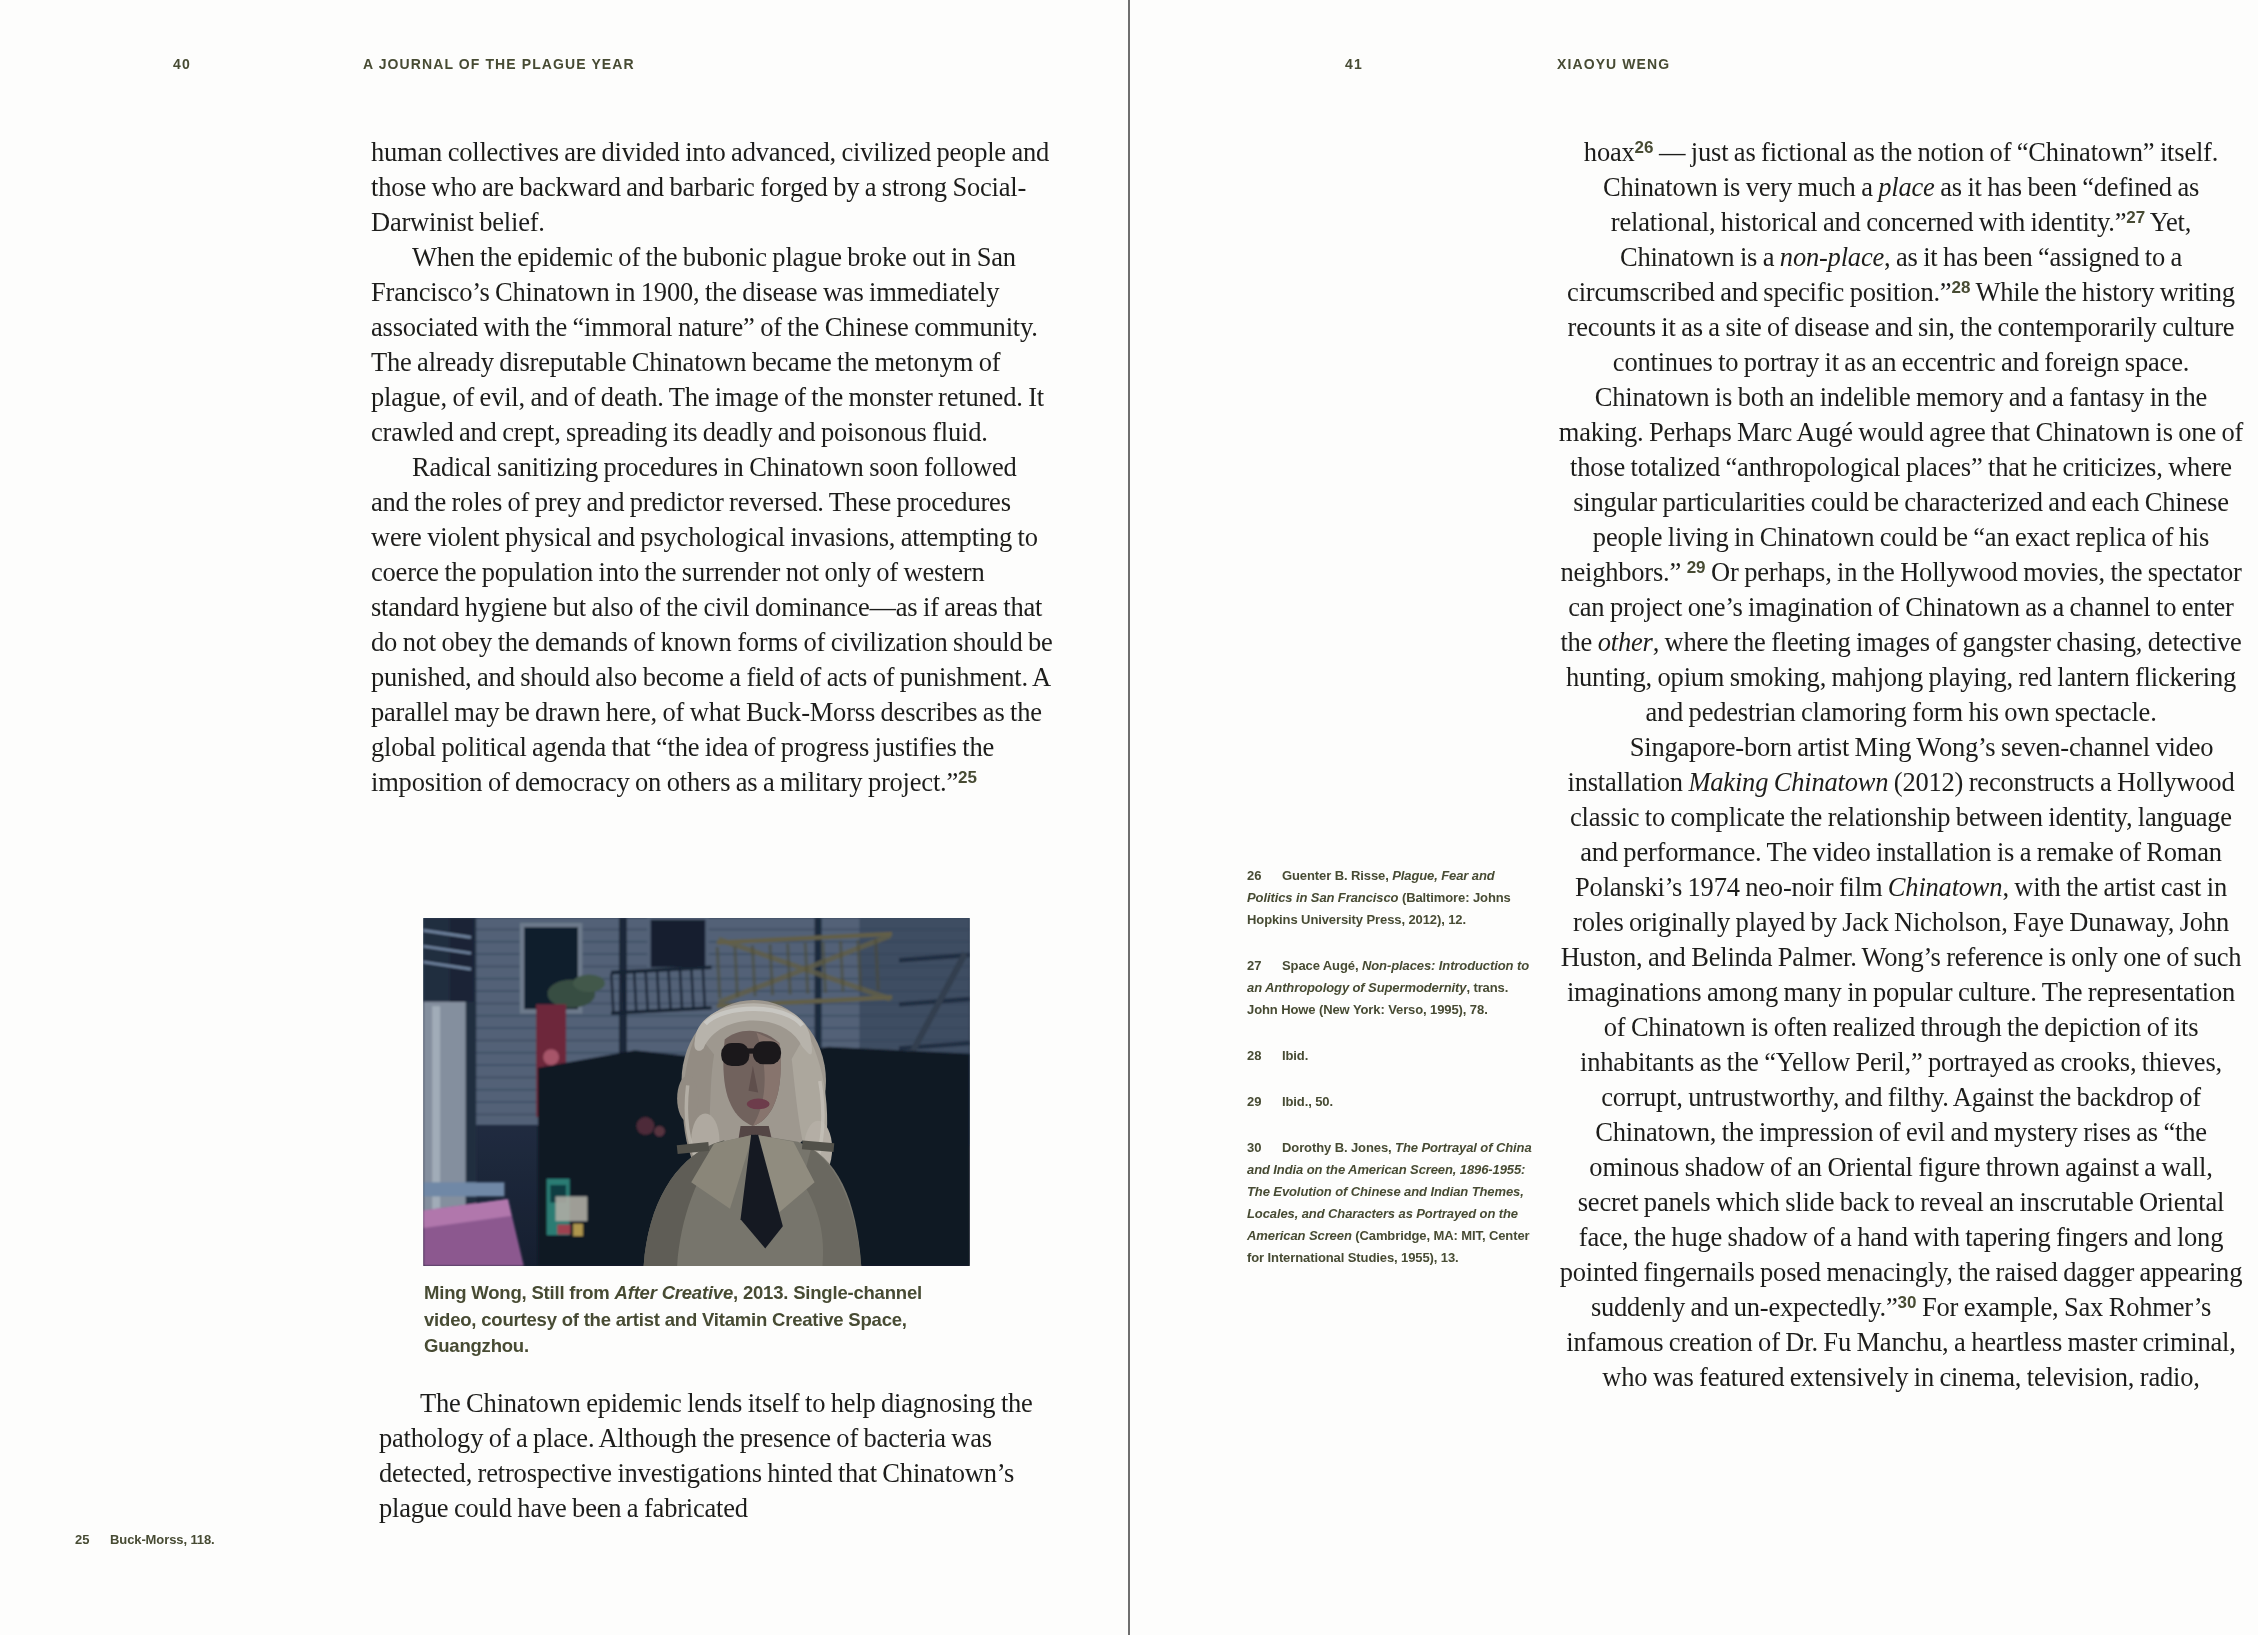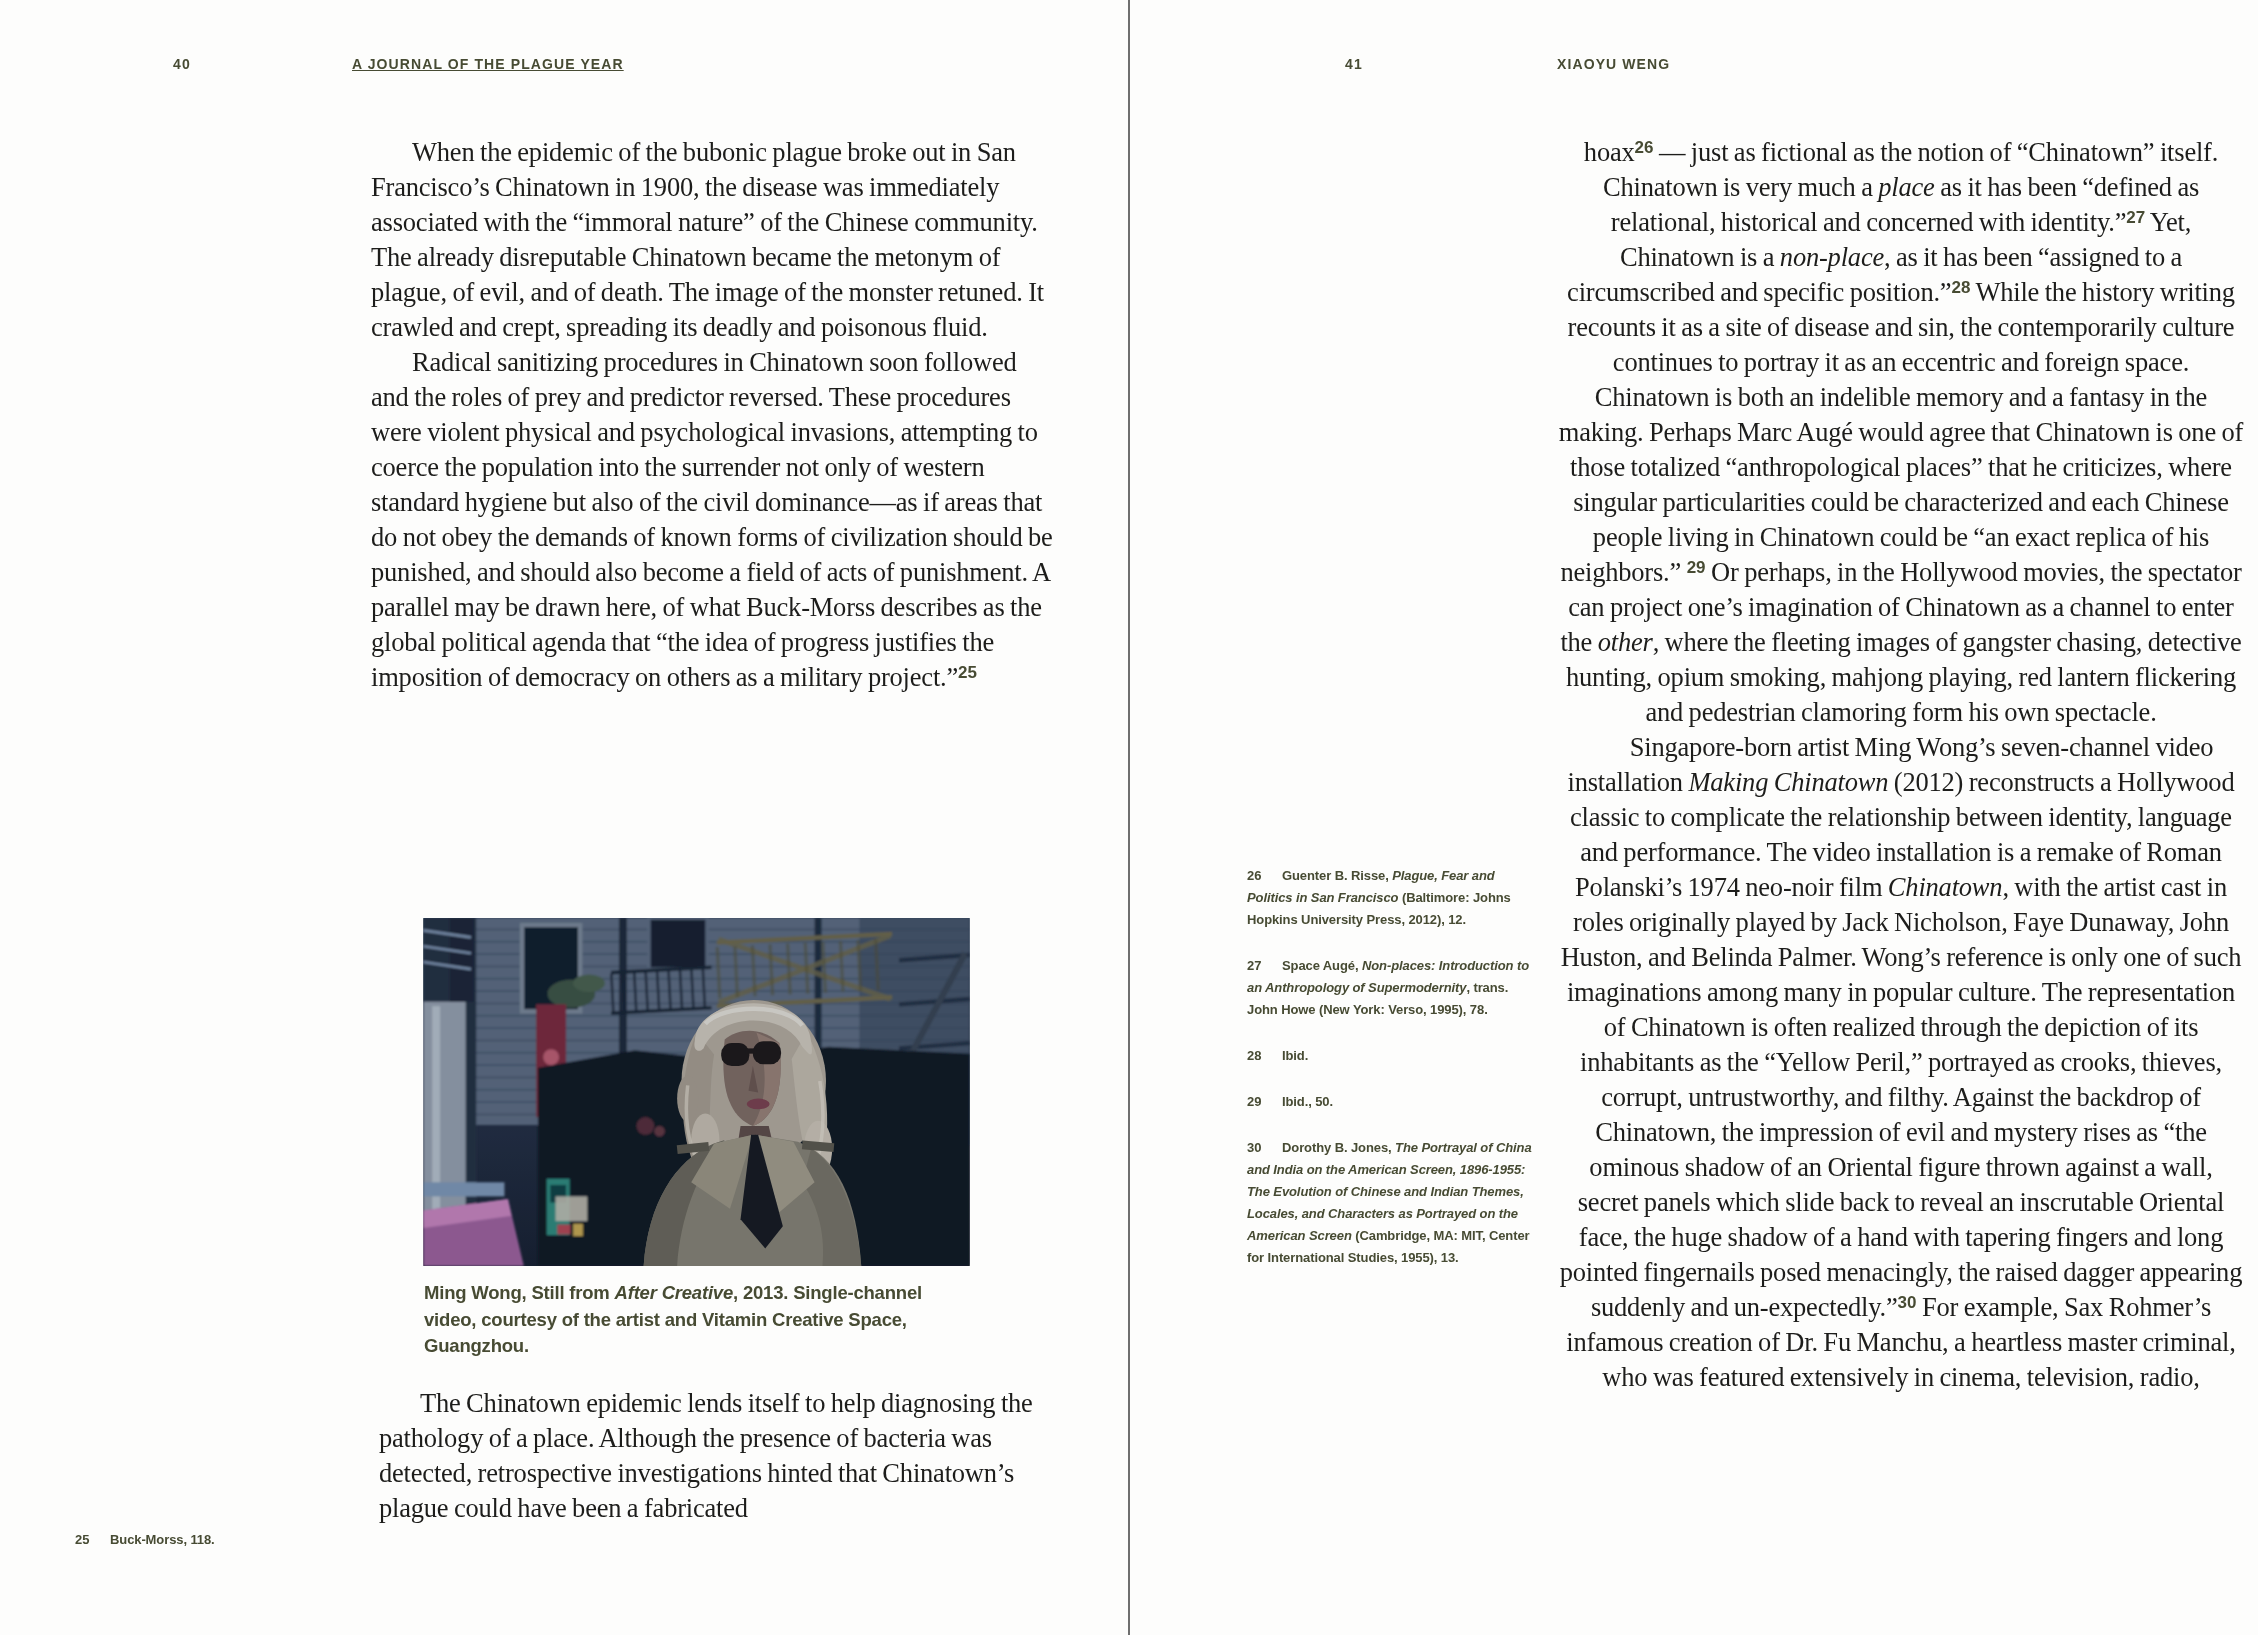--- a/index.html
+++ b/index.html
@@ -49,35 +49,36 @@
     font-size:13px;line-height:22px;color:var(--accent-olive);
     letter-spacing:-0.1px;
   }
   .fn-num{display:inline-block;min-width:35px;}
   .footnotes-col{position:absolute;left:1247px;top:865px;width:287px;}
   .footnotes-col .footnote{margin-bottom:24px;}
   .fn-left{position:absolute;left:75px;top:1483px;width:291px;margin-top:46px;}
   .left-body{left:371px;top:135px;}
   .right-body{left:1557px;top:135px;text-align:center;}
   .pn-left{left:173px;}
-  .rh-left{left:352px;text-decoration:underline;}
+  .rh-left{left:363px;}
   .pn-right{left:1345px;}
   .rh-right{left:1557px;}
 </style>
 </head>
 <body>
 
 <div class="spread">
 
   <div class="divider"></div>
 
   <div class="pagenum pn-left">40</div>
   <div class="running-header rh-left">A JOURNAL OF THE PLAGUE YEAR</div>
 
   <div class="bodytext left-body">
+    <p><span>human collectives are divided into advanced, civilized people and those who are backward and barbaric forged by a strong Social-Darwinist belief.</span></p>
     <p class="indent"><span>When the epidemic of the bubonic plague broke out in San Francisco’s Chinatown in 1900, the disease was immediately associated with the “immoral nature” of the Chinese community. The already disreputable Chinatown became the metonym of plague, of evil, and of death. The image of the monster retuned. It crawled and crept, spreading its deadly and poisonous fluid.</span></p>
     <p class="indent"><span>Radical sanitizing procedures in Chinatown soon followed and the roles of prey and predictor reversed. These procedures were violent physical and psychological invasions, attempting to coerce the population into the surrender not only of western standard hygiene but also of the civil dominance—as if areas that do not obey the demands of known forms of civilization should be punished, and should also become a field of acts of punishment. A parallel may be drawn here, of what Buck-Morss describes as the global political agenda that “the idea of progress justifies the imposition of democracy on others as a military project.”</span><sup class="fn-ref">25</sup></p>
   </div>
 
   <figure class="still">
     <svg width="547" height="348" viewBox="0 0 620 395" xmlns="http://www.w3.org/2000/svg">
       <defs>
         <linearGradient id="sky" x1="0" y1="0" x2="0" y2="1">
           <stop offset="0" stop-color="#33415a"></stop>
             <stop offset="1" stop-color="#151c2a"></stop>

